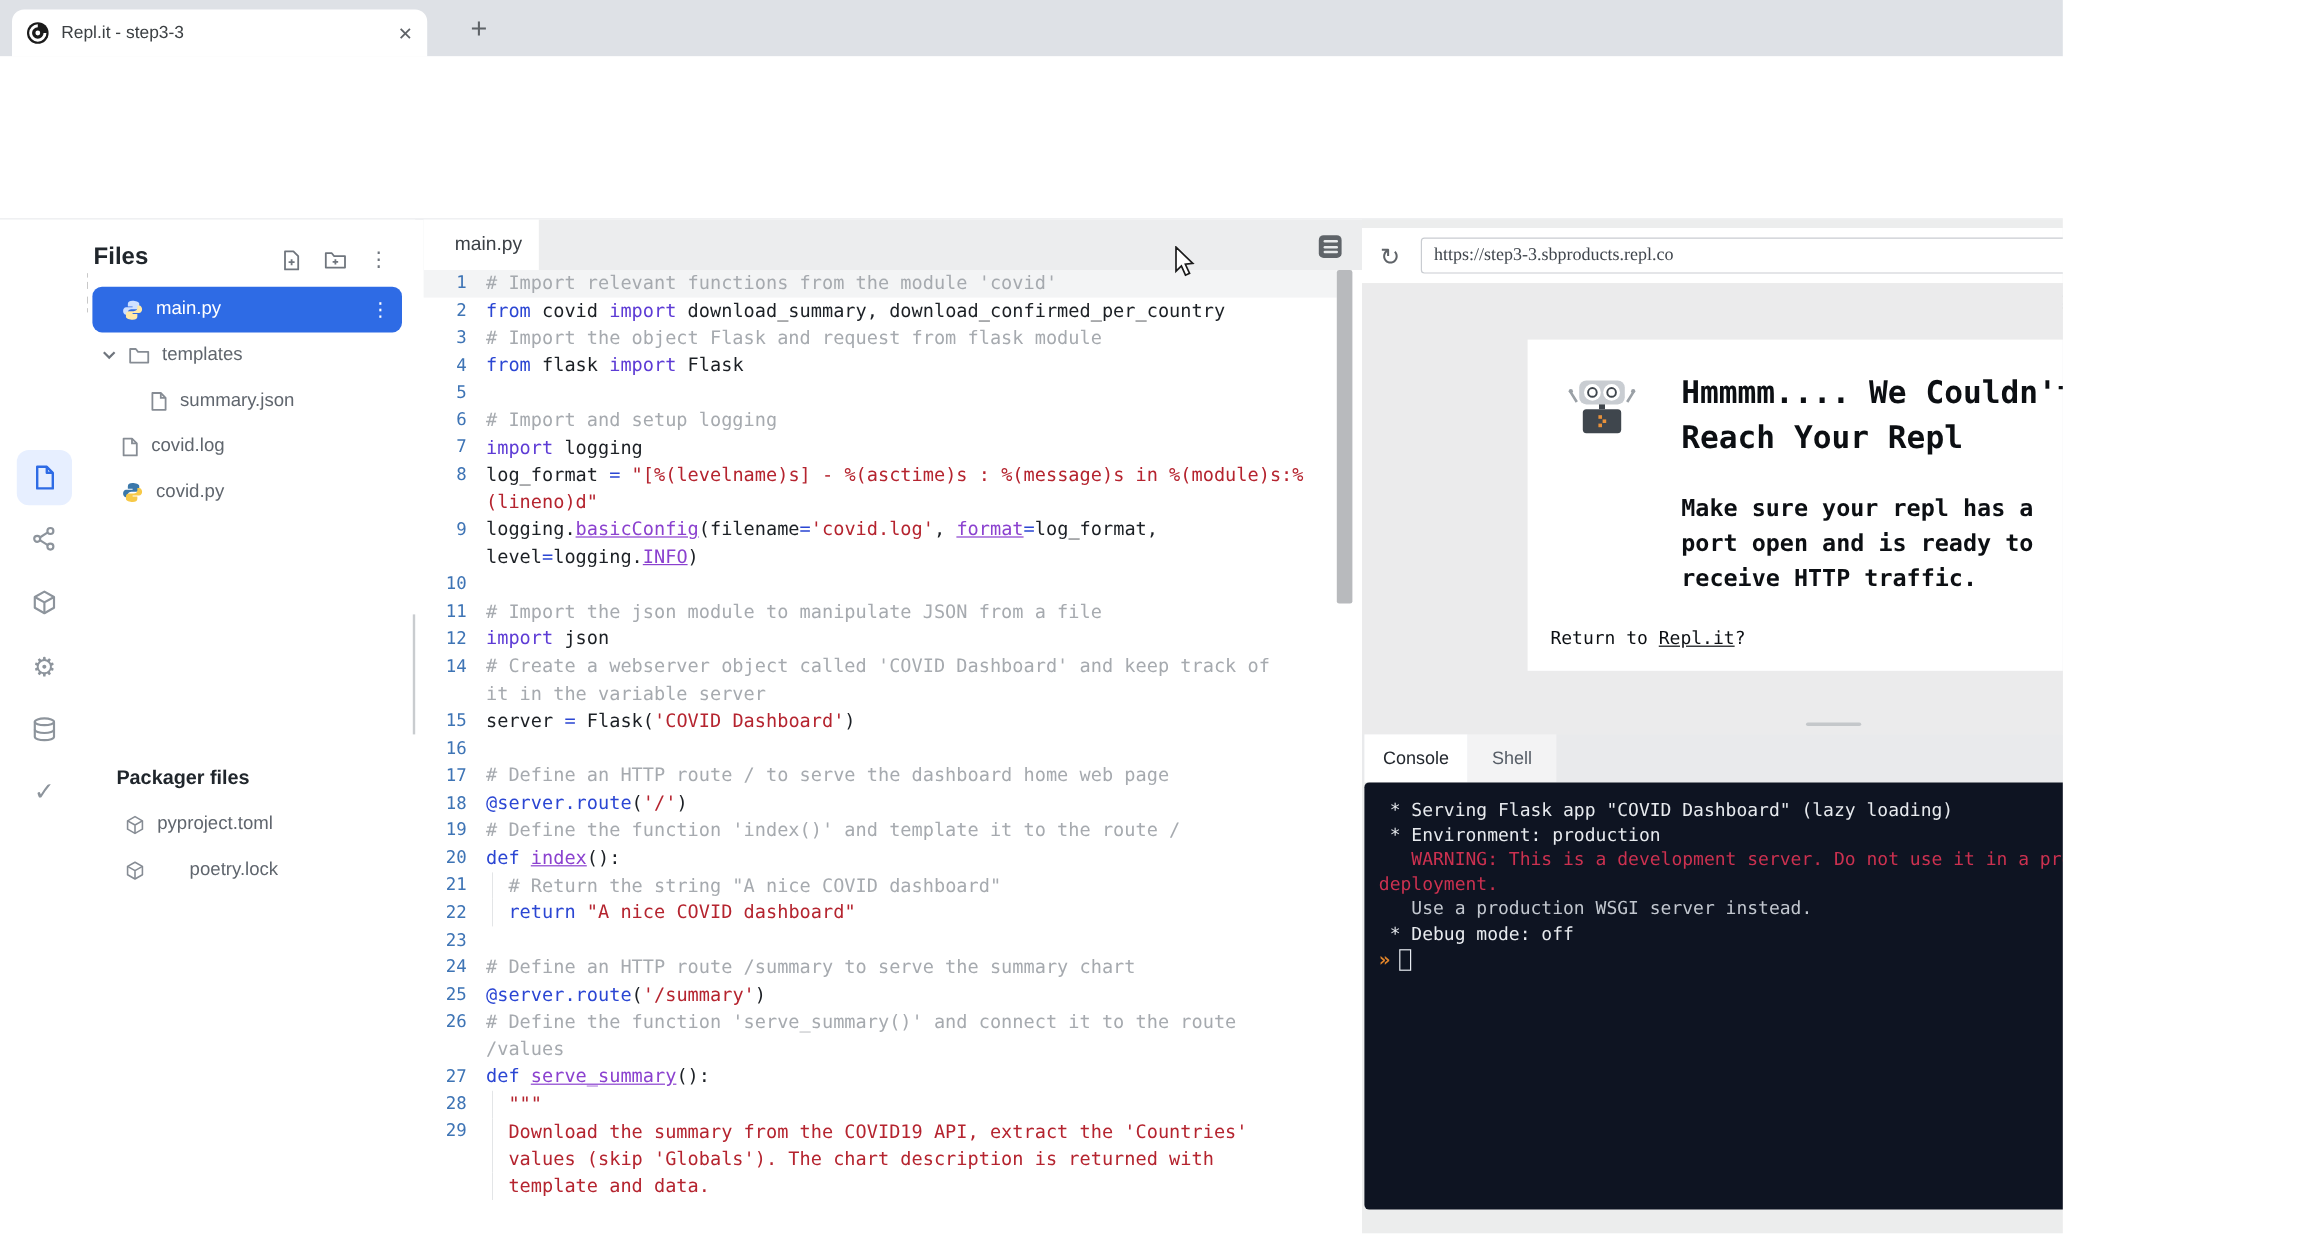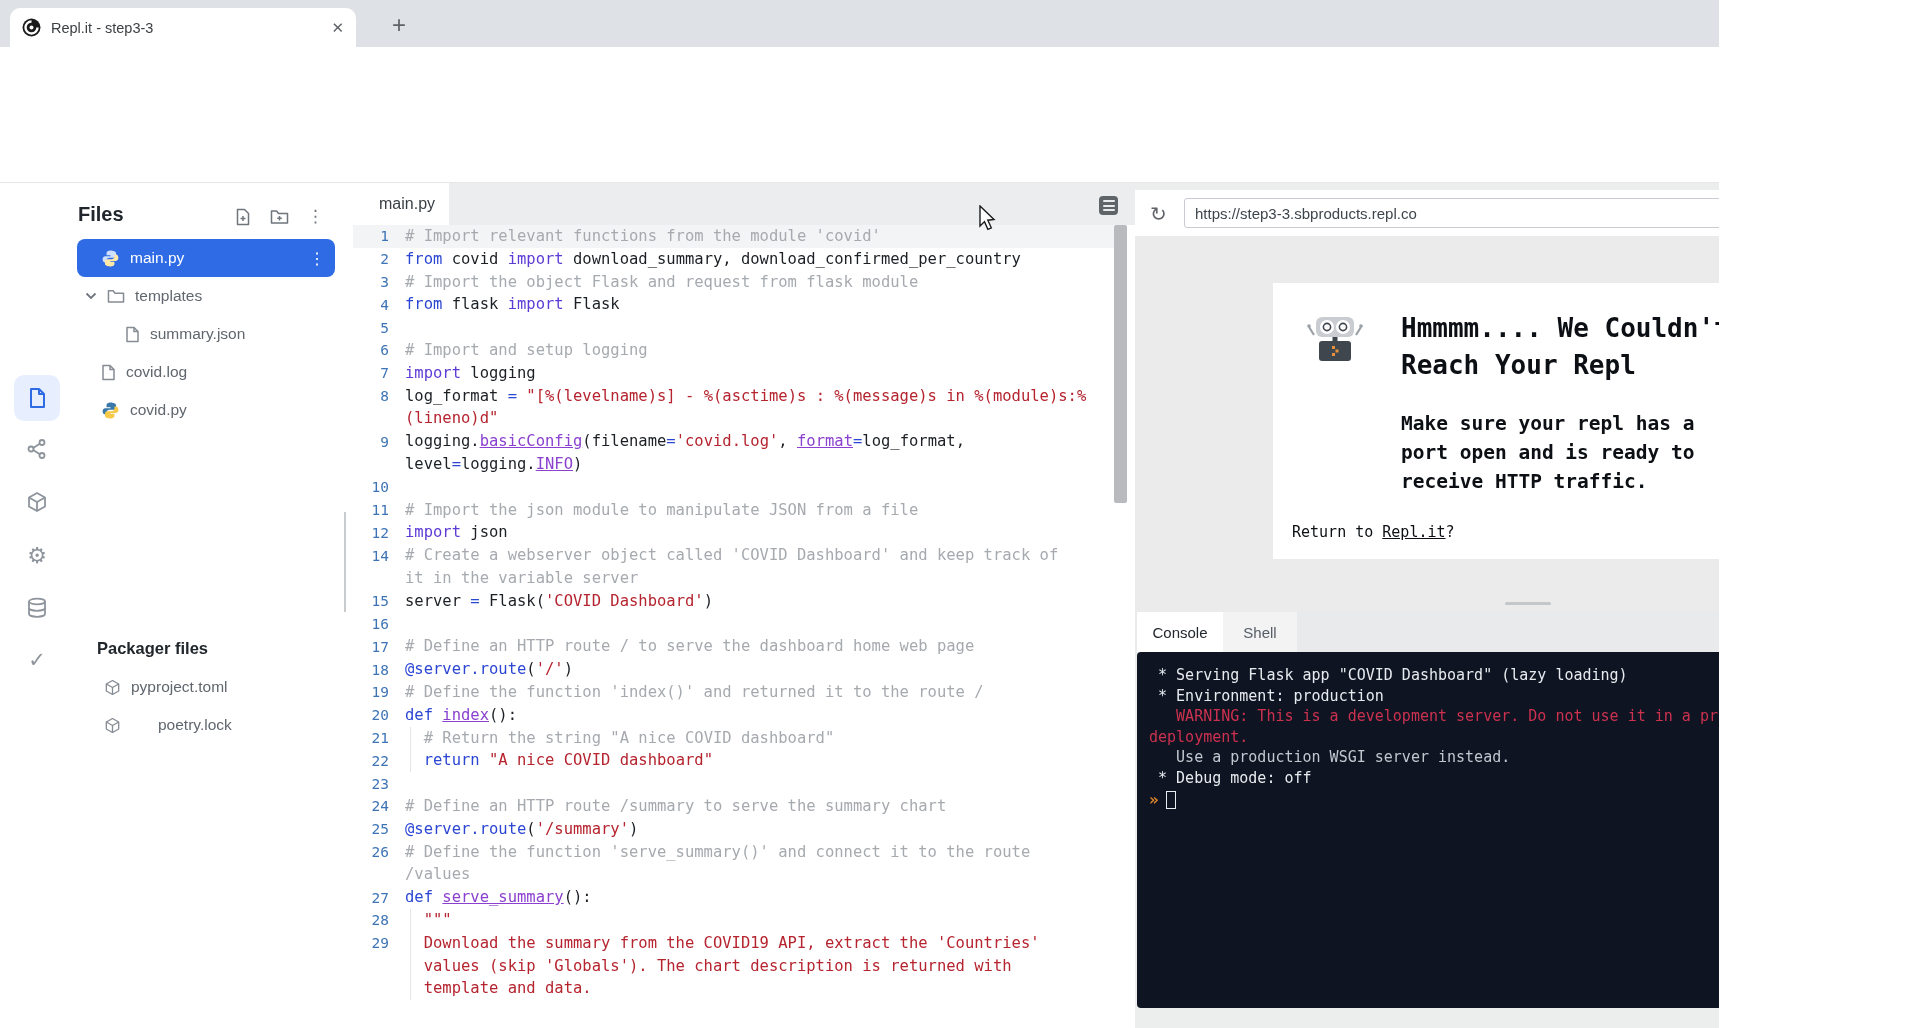--- a/index.html
+++ b/index.html
@@ -73,21 +73,21 @@
   .lnum { width:52px; text-align:right; padding-right:16px; font-family:"DejaVu Sans Mono", monospace; font-size:14.5px; color:#3e74b5; flex-shrink:0; }
   .lcode { font-family:"DejaVu Sans Mono", monospace; font-size:15.5px; white-space:pre; line-height:22.8px; }
   .lcode.g { background:linear-gradient(90deg, transparent 5px, #e3e5e7 5px, #e3e5e7 6px, transparent 6px); }
   .tk-c { color:#a6aaaf; } .tk-k { color:#2b46d3; } .tk-i { color:#5d3bd5; }
   .tk-f { color:#8b41cf;text-decoration:underline; } .tk-s { color:#b5242f; } .tk-o { color:#2b46d3; } .tk-d { color:#1c2025; }
   #edit-scrollbar { left:1114px; top:225px; width:13px; height:278px; background:#b8babd; border-radius:2px; }
 
   
   #rightpanel { left:1135px; top:183px; width:781px; height:845px; background:#eceded; }
   #preview-urlrow { position:absolute; left:0; top:7px; width:781px; height:46px; background:#fff; display:flex; align-items:center; }
-  #preview-url-input { position:absolute; left:49px; top:8px; width:612px; height:30px; border:1px solid #c9ccd1; border-radius:3px; background:#fff; font-size:15px; color:#3f454c; display:flex; align-items:center; padding-left:10px; font-family:Liberation Sans, sans-serif; }
+  #preview-url-input { position:absolute; left:49px; top:8px; width:612px; height:30px; border:1px solid #c9ccd1; border-radius:3px; background:#fff; font-size:15px; color:#3f454c; display:flex; align-items:center; padding-left:10px; font-family:Liberation Serif, serif; }
   #preview-area { position:absolute; left:0; top:53px; width:781px; height:376px; background:#ebebec; }
   #error-card { position:absolute; left:138px; top:47px; width:500px; height:276px; background:#fff; }
   #robot-icon { position:absolute; left:33px; top:30px; }
   #err-title { position:absolute; left:128px; top:27px; font-family:"DejaVu Sans Mono", monospace; font-weight:bold; font-size:26px; line-height:37px; color:#0c0f13; white-space:pre; }
   #err-body { position:absolute; left:128px; top:126px; font-family:"DejaVu Sans Mono", monospace; font-weight:bold; font-size:19.5px; line-height:29px; color:#0c0f13; white-space:pre; }
   #err-footer { position:absolute; left:19px; top:240px; font-family:"DejaVu Sans Mono", monospace; font-size:15px; color:#0c0f13; }
   #err-footer a { color:#0c0f13; }
   #pane-handle { position:absolute; left:370px; top:419px; width:46px; height:3px; background:#c4c7ca; border-radius:2px; }
   #console-tabbar { position:absolute; left:0; top:429px; width:781px; height:40px; background:#e9eaec; display:flex; }
   .ctab { width:86px; height:40px; display:flex; align-items:center; justify-content:center; font-size:15px; }
@@ -434,21 +434,21 @@
         <div class="crow">
           <div class="lnum">17</div>
           <pre class="lcode"><span class="tk-c"># Define an HTTP route / to serve the dashboard home web page</span></pre>
         </div>
         <div class="crow">
           <div class="lnum">18</div>
           <pre class="lcode"><span class="tk-k">@server.route</span><span class="tk-d">(</span><span class="tk-s">'/'</span><span class="tk-d">)</span></pre>
         </div>
         <div class="crow">
           <div class="lnum">19</div>
-          <pre class="lcode"><span class="tk-c"># Define the function 'index()' and returned it to the route /</span></pre>
+          <pre class="lcode"><span class="tk-c"># Define the function 'index()' and template it to the route /</span></pre>
         </div>
         <div class="crow">
           <div class="lnum">20</div>
           <pre class="lcode"><span class="tk-k">def </span><span class="tk-f">index</span><span class="tk-d">():</span></pre>
         </div>
         <div class="crow">
           <div class="lnum">21</div>
           <pre class="lcode g"><span class="tk-d">  </span><span class="tk-c"># Return the string "A nice COVID dashboard"</span></pre>
         </div>
         <div class="crow">

